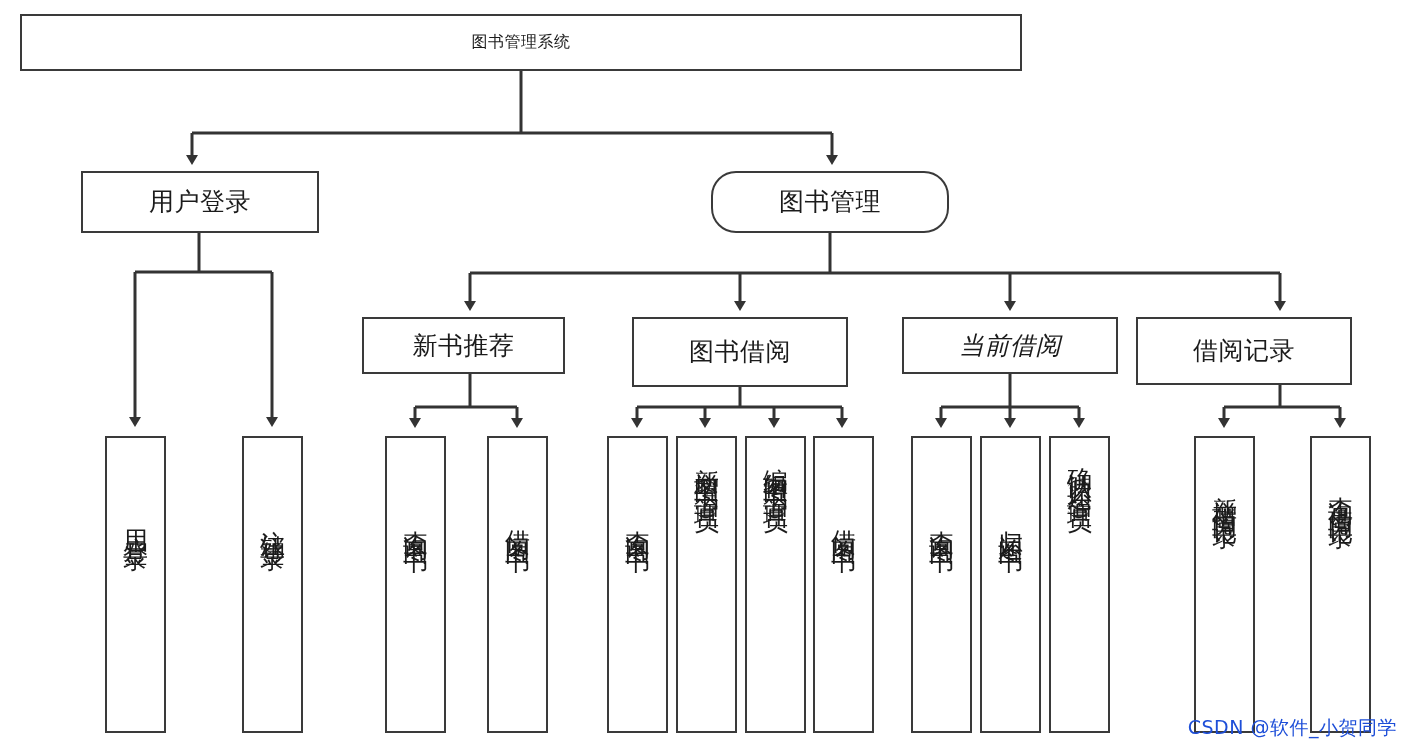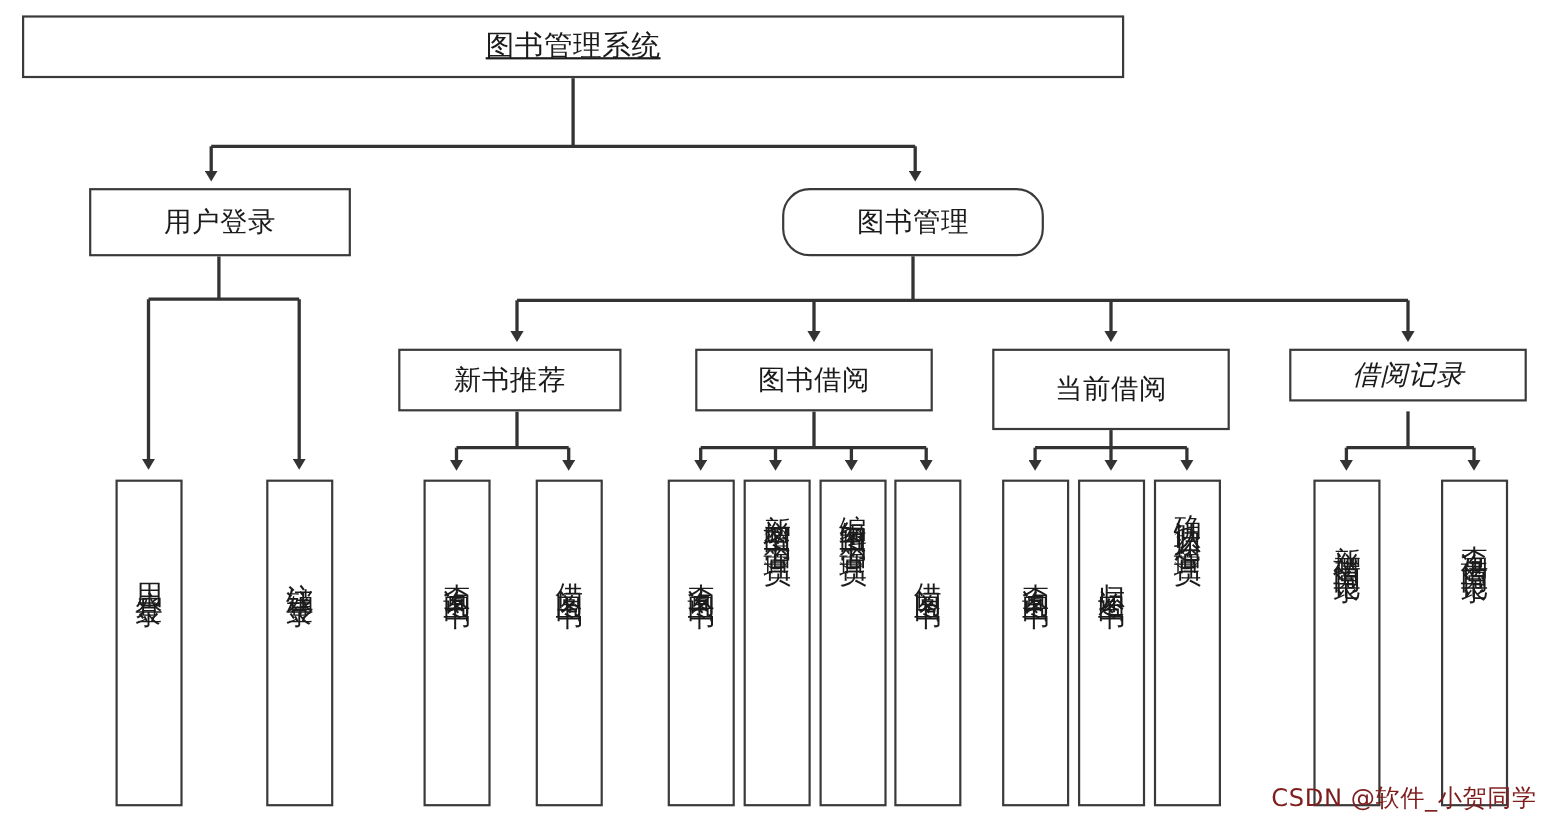--- a/index.html
+++ b/index.html
@@ -41,41 +41,41 @@
     display: block;
     text-align: center;
     line-height: 1.18;
     white-space: pre;
   }
   
   .node.horiz .node-label {
     writing-mode: horizontal-tb;
     font-size: 25px;
   }
-  .node.root .node-label { font-size: 26px; text-decoration: underline; }
+  .node.root .node-label { font-size: 16px; }
   
   .node.vert {
     align-items: flex-start;
     justify-content: center;
     padding-top: 14px;
   }
   .node.vert .node-label {
     writing-mode: vertical-rl;
     text-orientation: upright;
     font-size: 25px;
     line-height: 1.0;
     letter-spacing: 6px;
     white-space: pre;
   }
   #watermark {
     position: absolute;
     right: 8px;
     bottom: 6px;
-    font-size: 22px;
-    color: #7f1d1d;
+    font-size: 19px;
+    color: #1d4ed8;
     letter-spacing: 0.5px;
     white-space: nowrap;
     user-select: none;
   }
 </style>
 </head>
 <body>
 
 <div id="diagram-root">
 
@@ -136,27 +136,27 @@
   <div class="node horiz" style="left:81px; top:171px; width:238px; height:62px;">
     <span class="node-label">用户登录</span>
   </div>
   <div class="node horiz" style="left:711px; top:171px; width:238px; height:62px;border-radius:25px;">
     <span class="node-label">图书管理</span>
   </div>
 
   <div class="node horiz" style="left:362px; top:317px; width:203px; height:57px;">
     <span class="node-label">新书推荐</span>
   </div>
-  <div class="node horiz" style="left:632px; top:317px; width:216px; height:57px;">
+  <div class="node horiz" style="left:632px; top:317px; width:216px; height:70px;">
     <span class="node-label">图书借阅</span>
   </div>
-  <div class="node horiz" style="left:902px; top:317px; width:216px; height:74px;">
+  <div class="node horiz" style="left:902px; top:317px; width:216px; height:57px;font-style:italic;">
     <span class="node-label">当前借阅</span>
   </div>
-  <div class="node horiz" style="left:1172px; top:317px; width:216px; height:48px;font-style:italic;">
+  <div class="node horiz" style="left:1136px; top:317px; width:216px; height:68px;">
     <span class="node-label">借阅记录</span>
   </div>
 
   <div class="node vert" style="left:105px; top:436px; width:61px; height:297px; padding-top:72px;">
     <span class="node-label">用户登录</span>
   </div>
   <div class="node vert" style="left:242px; top:436px; width:61px; height:297px; padding-top:72px;">
     <span class="node-label">注销登录</span>
   </div>
 

